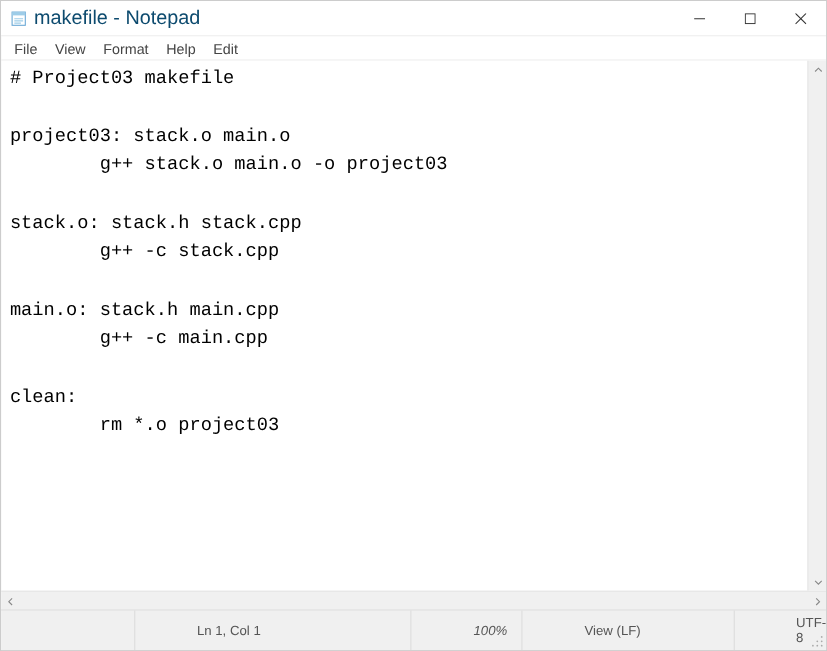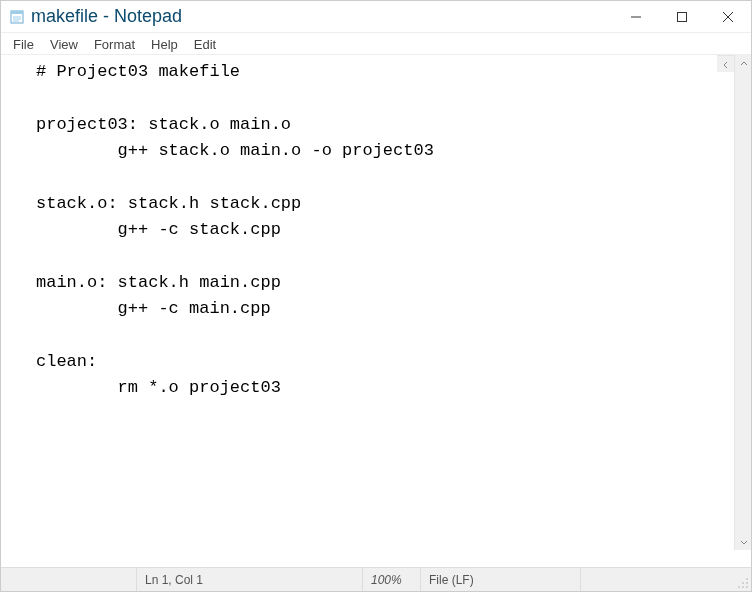--- a/index.html
+++ b/index.html
@@ -66,23 +66,22 @@
       color: #444;
       border-bottom: 1px solid #eee;
     }
     .menu-item {
       padding: 2px 8px;
     }
     .editor-wrap {
       flex: 1;
       position: relative;
       display: flex;
-      flex-direction: row;
+      flex-direction: column;
       overflow: hidden;
-      padding-left: 27px;
     }
     .editor {
       flex: 1;
       padding: 4px 8px;
       font-family: Consolas, "Courier New", monospace;
       font-size: 17px;
       line-height: 1.55;
       white-space: pre;
       color: #000;
       overflow: hidden;
@@ -109,27 +108,28 @@
     .scroll-arrow {
       width: 17px;
       height: 17px;
       display: flex;
       align-items: center;
       justify-content: center;
       color: #888;
       font-size: 10px;
     }
     .statusbar {
-      height: 24px;
+      height: 37px;
       background: #f0f0f0;
       border-top: 1px solid #ddd;
       display: flex;
       font-size: 12px;
       color: #555;
       position: relative;
+      gap: 48px;
     }
     .status-cell {
       border-right: 1px solid #ddd;
       display: flex;
       align-items: center;
     }
     .status-spacer1 { width: 136px; }
     .status-pos { width: 226px; padding-left: 8px; }
     .status-zoom { width: 58px; padding-left: 8px; font-style: italic; }
     .status-eol { width: 160px; padding-left: 8px; }
@@ -222,21 +222,22 @@
           <path d="M3 1 L6 4 L3 7" fill="none" stroke="#888" stroke-width="1"></path>
         </svg>
     </span>
   </div>
 </div>
 
 <div class="statusbar">
   <div class="status-cell status-spacer1"></div>
   <div class="status-cell status-pos">Ln 1, Col 1</div>
   <div class="status-cell status-zoom">100%</div>
-  <div class="status-cell status-eol">File (LF)</div>
+  <div class="status-cell status-eol">View (LF)</div>
+  <div class="status-cell status-enc">UTF-8</div>
   <span class="resize-grip">
     <svg viewBox="0 0 12 12">
       <circle cx="10" cy="2" r="0.8" fill="#aaa"></circle>
       <circle cx="6" cy="6" r="0.8" fill="#aaa"></circle>
       <circle cx="10" cy="6" r="0.8" fill="#aaa"></circle>
       <circle cx="2" cy="10" r="0.8" fill="#aaa"></circle>
       <circle cx="6" cy="10" r="0.8" fill="#aaa"></circle>
       <circle cx="10" cy="10" r="0.8" fill="#aaa"></circle>
     </svg>
   </span>

